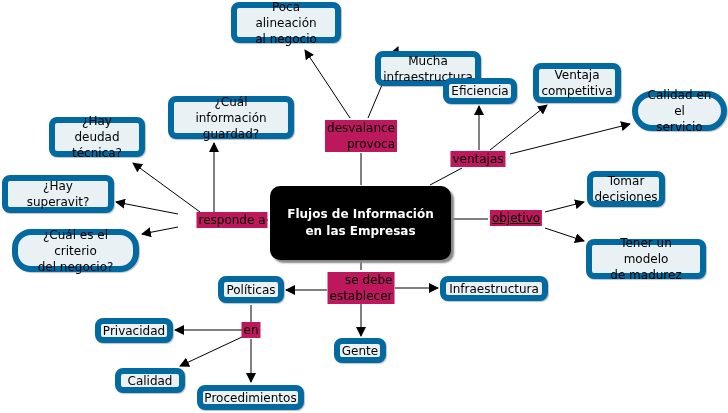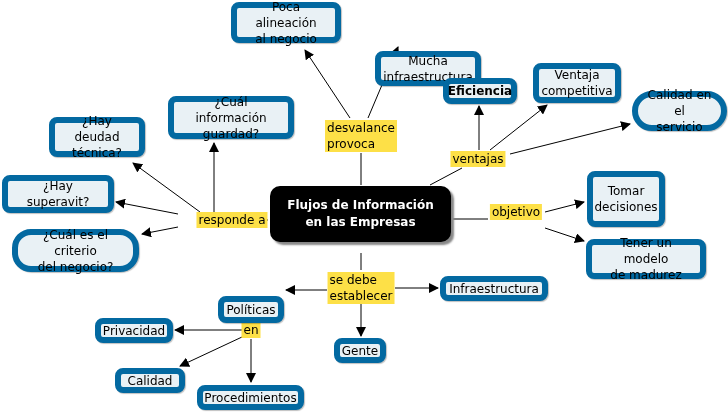--- a/index.html
+++ b/index.html
@@ -9,21 +9,21 @@
     .node { position: absolute; box-sizing: border-box; background: #e9f1f5;
             border: 6px solid #0369a1; border-radius: 8px; text-align: center;
             display: flex; align-items: center; justify-content: center;
             line-height: 16px; padding: 2px 6px; white-space: pre-line;
             box-shadow: 1px 1px 1px rgba(0,0,0,0.25); }
     .center { position: absolute; box-sizing: border-box; background: #000; color: #fff;
               border-radius: 10px; font-weight: bold; text-align: center;
               display: flex; align-items: center; justify-content: center;
               line-height: 17px; white-space: pre-line;
               box-shadow: 3px 3px 2px #888; }
-    .phrase { position: absolute; background: #fde047; text-align: left;
+    .phrase { position: absolute; background: #be185d; text-align: right;
               line-height: 16px; white-space: pre-line; transform: translate(-50%, -50%);
               padding: 0 2px; }
   </style>
 </head>
 <body>
 
 <svg id="links" viewBox="0 0 728 413">
   <defs>
     <marker id="arr" markerWidth="10" markerHeight="10" refX="9" refY="5" orient="auto" markerUnits="userSpaceOnUse">
       <path d="M0,0 L10,5 L0,10 z" fill="#000"></path>
@@ -55,50 +55,50 @@
     <line x1="395" y1="288" x2="438" y2="288" marker-end="url(#arr)"></line>
     <line x1="361" y1="303" x2="361" y2="336" marker-end="url(#arr)"></line>
 
     <line x1="251" y1="305" x2="251" y2="322"></line>
     <line x1="242" y1="330" x2="175" y2="330" marker-end="url(#arr)"></line>
     <line x1="242" y1="337" x2="180" y2="366" marker-end="url(#arr)"></line>
     <line x1="251" y1="339" x2="251" y2="382" marker-end="url(#arr)"></line>
   </g>
 </svg>
 
-<div class="center" style="left:270px; top:186px; width:181px; height:56px;">Flujos de Información
+<div class="center" style="left:270px; top:186px; width:181px; height:74px;">Flujos de Información
 en las Empresas</div>
 
 <div class="phrase" style="left:361px; top:136px;">desvalance
 provoca</div>
 <div class="phrase" style="left:478px; top:159px;">ventajas</div>
 <div class="phrase" style="left:232px; top:220px;">responde a</div>
-<div class="phrase" style="left:516px; top:212px;">objetivo</div>
+<div class="phrase" style="left:516px; top:218px;text-decoration:underline;">objetivo</div>
 <div class="phrase" style="left:361px; top:288px;">se debe
 establecer</div>
 <div class="phrase" style="left:251px; top:330px;">en</div>
 
 <div class="node" style="left:231px; top:2px; width:110px; height:41px;">Poca alineación
 al negocio</div>
 <div class="node" style="left:375px; top:3px; width:106px; height:35px;margin-top:48px;">Mucha
 infraestructura</div>
-<div class="node" style="left:443px; top:78px; width:74px; height:26px;font-weight:bold;">Eficiencia</div>
+<div class="node" style="left:443px; top:78px; width:74px; height:26px;">Eficiencia</div>
 <div class="node" style="left:533px; top:63px; width:88px; height:40px;">Ventaja
 competitiva</div>
 <div class="node" style="left:632px; top:91px; width:95px; height:40px;border-radius:20px;">Calidad en el
 servicio</div>
 <div class="node" style="left:168px; top:96px; width:126px; height:43px;">¿Cuál información
 guardad?</div>
 <div class="node" style="left:49px; top:117px; width:96px; height:40px;">¿Hay deudad
 técnica?</div>
 <div class="node" style="left:2px; top:175px; width:112px; height:38px;">¿Hay superavit?</div>
 <div class="node" style="left:12px; top:229px; width:127px; height:43px;border-radius:19px;">¿Cuál es el criterio
 del negocio?</div>
-<div class="node" style="left:587px; top:171px; width:78px; height:56px;">Tomar
+<div class="node" style="left:587px; top:171px; width:78px; height:36px;">Tomar
 decisiones</div>
 <div class="node" style="left:586px; top:239px; width:120px; height:40px;">Tener un modelo
 de madurez</div>
-<div class="node" style="left:218px; top:276px; width:66px; height:27px;margin-top:20px;">Políticas</div>
+<div class="node" style="left:218px; top:276px; width:66px; height:27px;">Políticas</div>
 <div class="node" style="left:440px; top:276px; width:108px; height:25px;">Infraestructura</div>
 <div class="node" style="left:334px; top:338px; width:52px; height:25px;">Gente</div>
 <div class="node" style="left:95px; top:318px; width:78px; height:25px;">Privacidad</div>
 <div class="node" style="left:115px; top:368px; width:70px; height:25px;">Calidad</div>
 <div class="node" style="left:197px; top:385px; width:107px; height:25px;">Procedimientos</div>
 
 </body></html>

